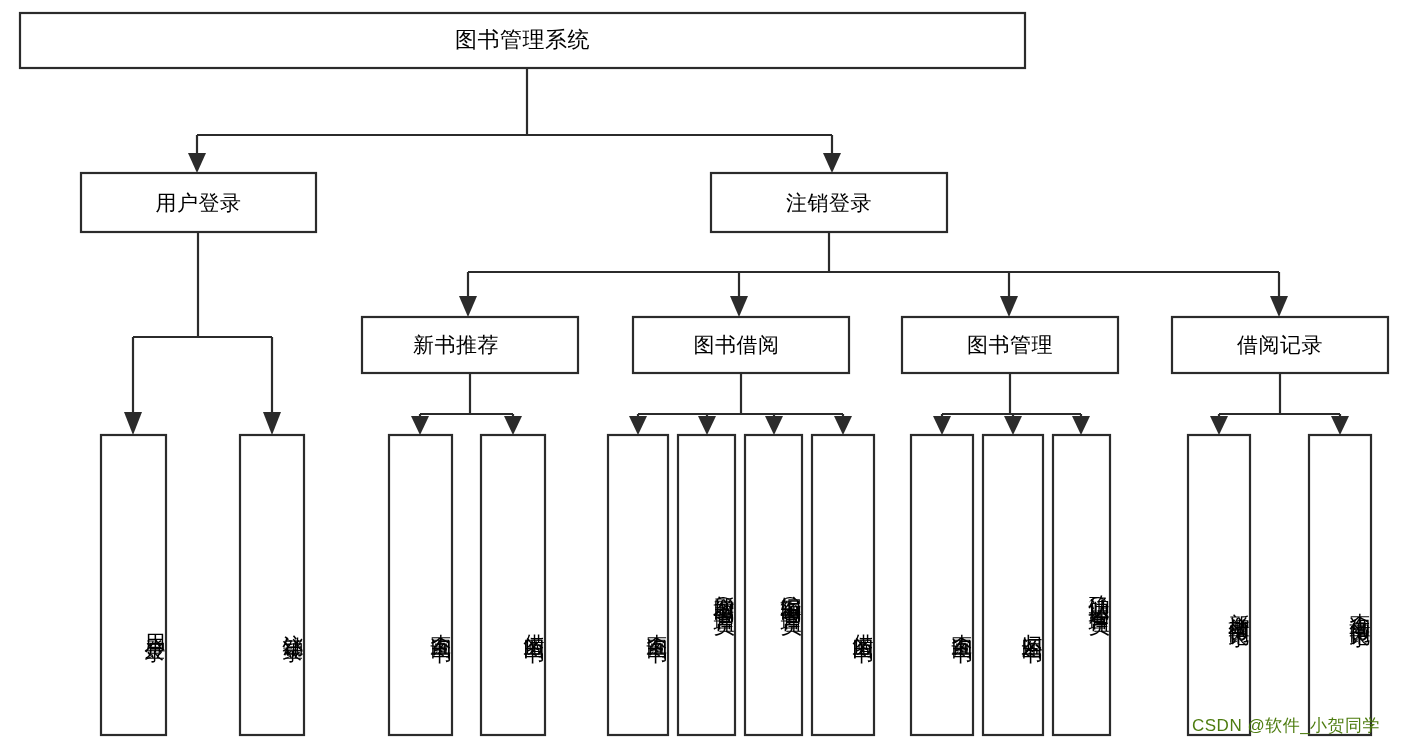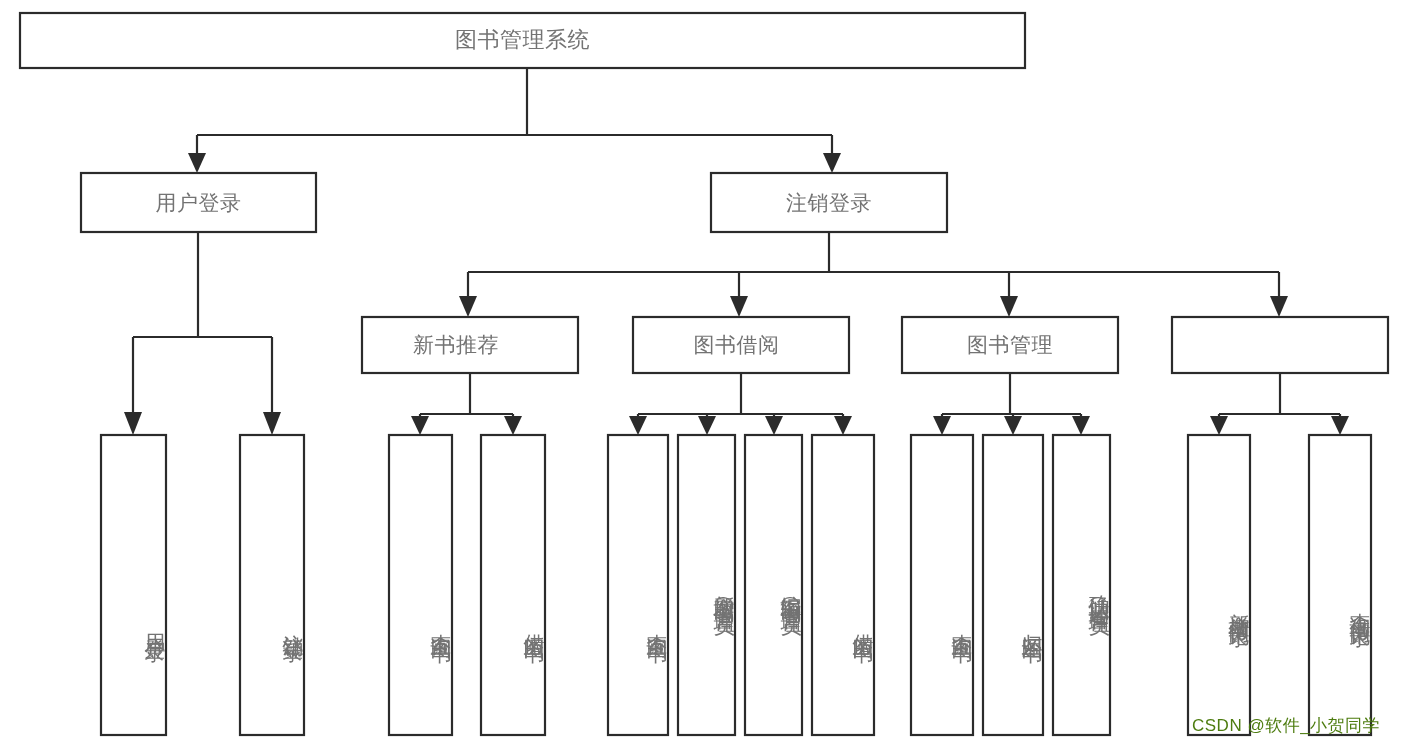--- a/index.html
+++ b/index.html
@@ -39,21 +39,21 @@
   }
   .arrow-head {
     fill: #2b2b2b;
     stroke: none;
   }
   .node-label {
     position: absolute;
     display: flex;
     align-items: center;
     justify-content: center;
-    color: #737373;
+    color: #000000;
     font-family: "Liberation Sans", "DejaVu Sans", sans-serif;
     pointer-events: none;
     box-sizing: border-box;
   }
   .node-label.horiz {
     font-size: 21px;
     line-height: 1.2;
     letter-spacing: 0.5px;
   }
   .node-label.horiz.title {
@@ -184,20 +184,21 @@
   </svg>
 
   <div class="node-label horiz title" style="left:20px; top:13px; width:1005px; height:55px;">图书管理系统</div>
 
   <div class="node-label horiz" style="left:81px; top:173px; width:235px; height:59px;">用户登录</div>
   <div class="node-label horiz" style="left:711px; top:173px; width:236px; height:59px;">注销登录</div>
 
   <div class="node-label horiz" style="left:348px; top:317px; width:216px; height:56px;">新书推荐</div>
   <div class="node-label horiz" style="left:633px; top:317px; width:207px; height:56px;">图书借阅</div>
   <div class="node-label horiz" style="left:902px; top:317px; width:216px; height:56px;">图书管理</div>
+  <div class="node-label horiz" style="left:1172px; top:317px; width:216px; height:56px;">借阅记录</div>
 
   <div class="node-label vert" style="left:101px; top:505px; width:65px; height:230px;">用户登录</div>
   <div class="node-label vert" style="left:240px; top:505px; width:64px; height:230px;">注销登录</div>
   <div class="node-label vert" style="left:389px; top:505px; width:63px; height:230px;">查询图书</div>
   <div class="node-label vert" style="left:481px; top:505px; width:64px; height:230px;">借阅图书</div>
   <div class="node-label vert" style="left:608px; top:505px; width:60px; height:230px;">查询图书</div>
   <div class="node-label vert" style="left:678px; top:442px; width:57px; height:293px;">新增图书（管理员）</div>
   <div class="node-label vert" style="left:745px; top:442px; width:57px; height:293px;">编辑图书（管理员）</div>
   <div class="node-label vert" style="left:812px; top:505px; width:62px; height:230px;">借阅图书</div>
   <div class="node-label vert" style="left:911px; top:505px; width:62px; height:230px;">查询图书</div>

